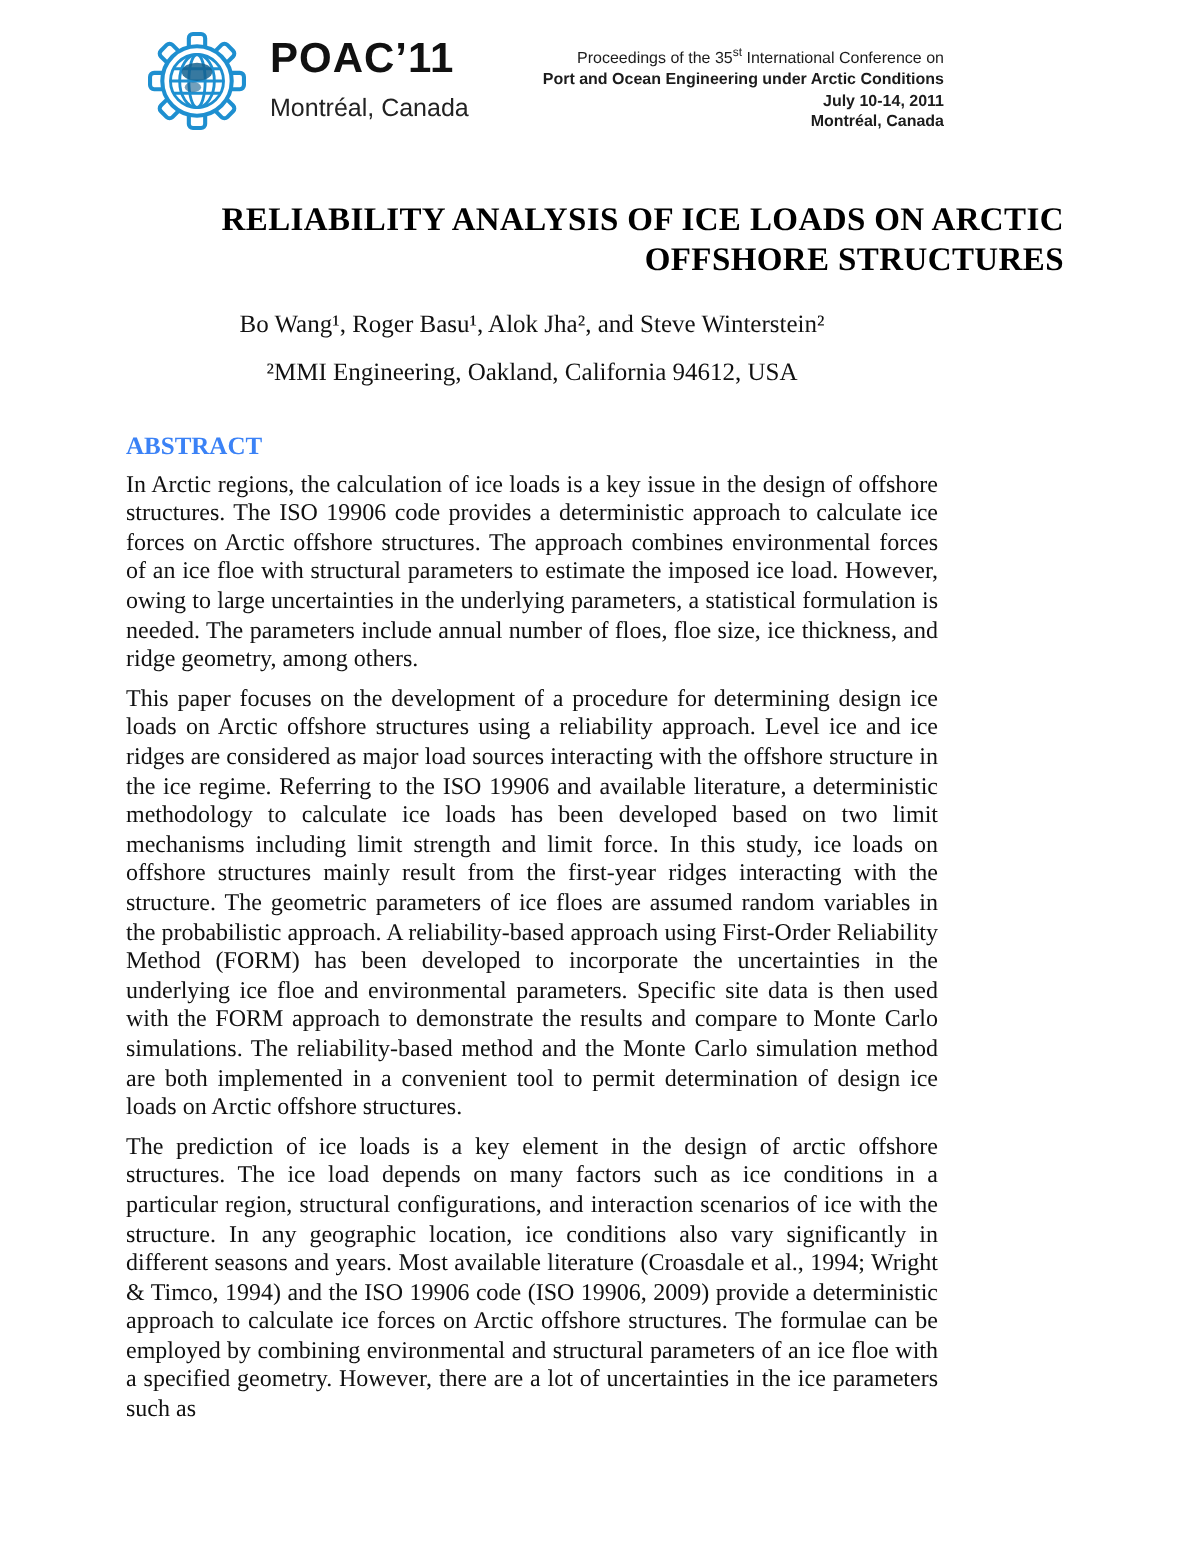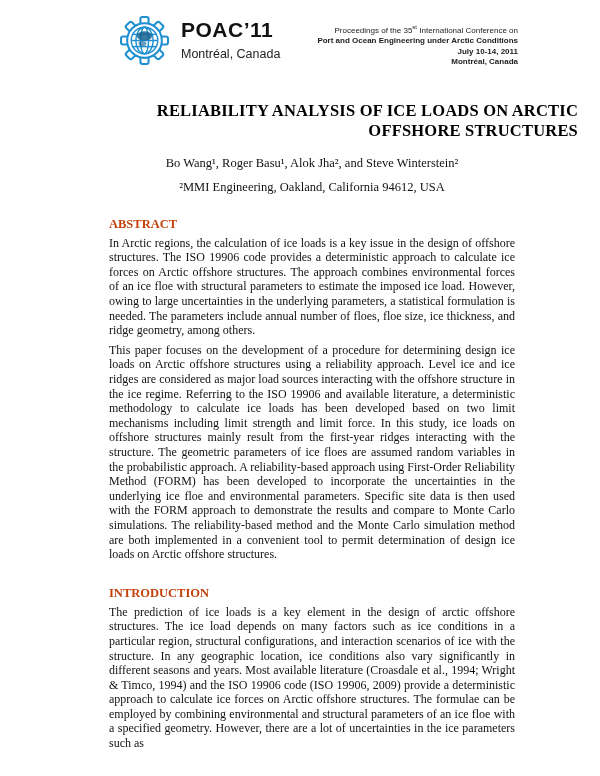--- a/index.html
+++ b/index.html
@@ -5,21 +5,20 @@
   * { margin: 0; padding: 0; box-sizing: border-box; }
   html, body { background: #ffffff; }
   .page {
     position: relative;
     width: 532px;
     height: 776px;
     background: #ffffff;
     color: #1a1a1a;
     overflow: hidden;
     font-family: "Liberation Serif", serif;
-    margin-left: 46px;
   }
   
   .header {
     display: flex;
     justify-content: space-between;
     align-items: flex-start;
     padding: 16px 60px 0 74px;
   }
   .logo-block {
     display: flex;
@@ -80,21 +79,21 @@
     color: #111111;
   }
   
   .body-text {
     padding: 0 63px;
   }
   .section-heading {
     margin-top: 22px;
     font-weight: bold;
     font-size: 12.5px;
-    color: #c2410c;
+    color: #3b82f6;
   }
   .para {
     margin-top: 4px;
     font-size: 12px;
     line-height: 14.6px;
     text-align: justify;
     color: #111111;
   }
   .para + .para { margin-top: 5px; }
   .intro-heading { margin-top: 24px; }
@@ -153,17 +152,16 @@
 
   <div class="authors-line">Bo Wang¹, Roger Basu¹, Alok Jha², and Steve Winterstein²</div>
   <div class="affiliation">²MMI Engineering, Oakland, California 94612, USA</div>
 
   <div class="body-text">
 
     <div class="section-heading">ABSTRACT</div>
     <p class="para">In Arctic regions, the calculation of ice loads is a key issue in the design of offshore structures. The ISO 19906 code provides a deterministic approach to calculate ice forces on Arctic offshore structures. The approach combines environmental forces of an ice floe with structural parameters to estimate the imposed ice load. However, owing to large uncertainties in the underlying parameters, a statistical formulation is needed. The parameters include annual number of floes, floe size, ice thickness, and ridge geometry, among others.</p>
     <p class="para">This paper focuses on the development of a procedure for determining design ice loads on Arctic offshore structures using a reliability approach. Level ice and ice ridges are considered as major load sources interacting with the offshore structure in the ice regime. Referring to the ISO 19906 and available literature, a deterministic methodology to calculate ice loads has been developed based on two limit mechanisms including limit strength and limit force. In this study, ice loads on offshore structures mainly result from the first-year ridges interacting with the structure. The geometric parameters of ice floes are assumed random variables in the probabilistic approach. A reliability-based approach using First-Order Reliability Method (FORM) has been developed to incorporate the uncertainties in the underlying ice floe and environmental parameters. Specific site data is then used with the FORM approach to demonstrate the results and compare to Monte Carlo simulations. The reliability-based method and the Monte Carlo simulation method are both implemented in a convenient tool to permit determination of design ice loads on Arctic offshore structures.</p>
 
-    <div class="section-heading intro-heading">INTRODUCTION</div>
     <p class="para">The prediction of ice loads is a key element in the design of arctic offshore structures. The ice load depends on many factors such as ice conditions in a particular region, structural configurations, and interaction scenarios of ice with the structure. In any geographic location, ice conditions also vary significantly in different seasons and years. Most available literature (Croasdale et al., 1994; Wright &amp; Timco, 1994) and the ISO 19906 code (ISO 19906, 2009) provide a deterministic approach to calculate ice forces on Arctic offshore structures. The formulae can be employed by combining environmental and structural parameters of an ice floe with a specified geometry. However, there are a lot of uncertainties in the ice parameters such as</p>
 
   </div>
 </div>
 
 </body></html>

